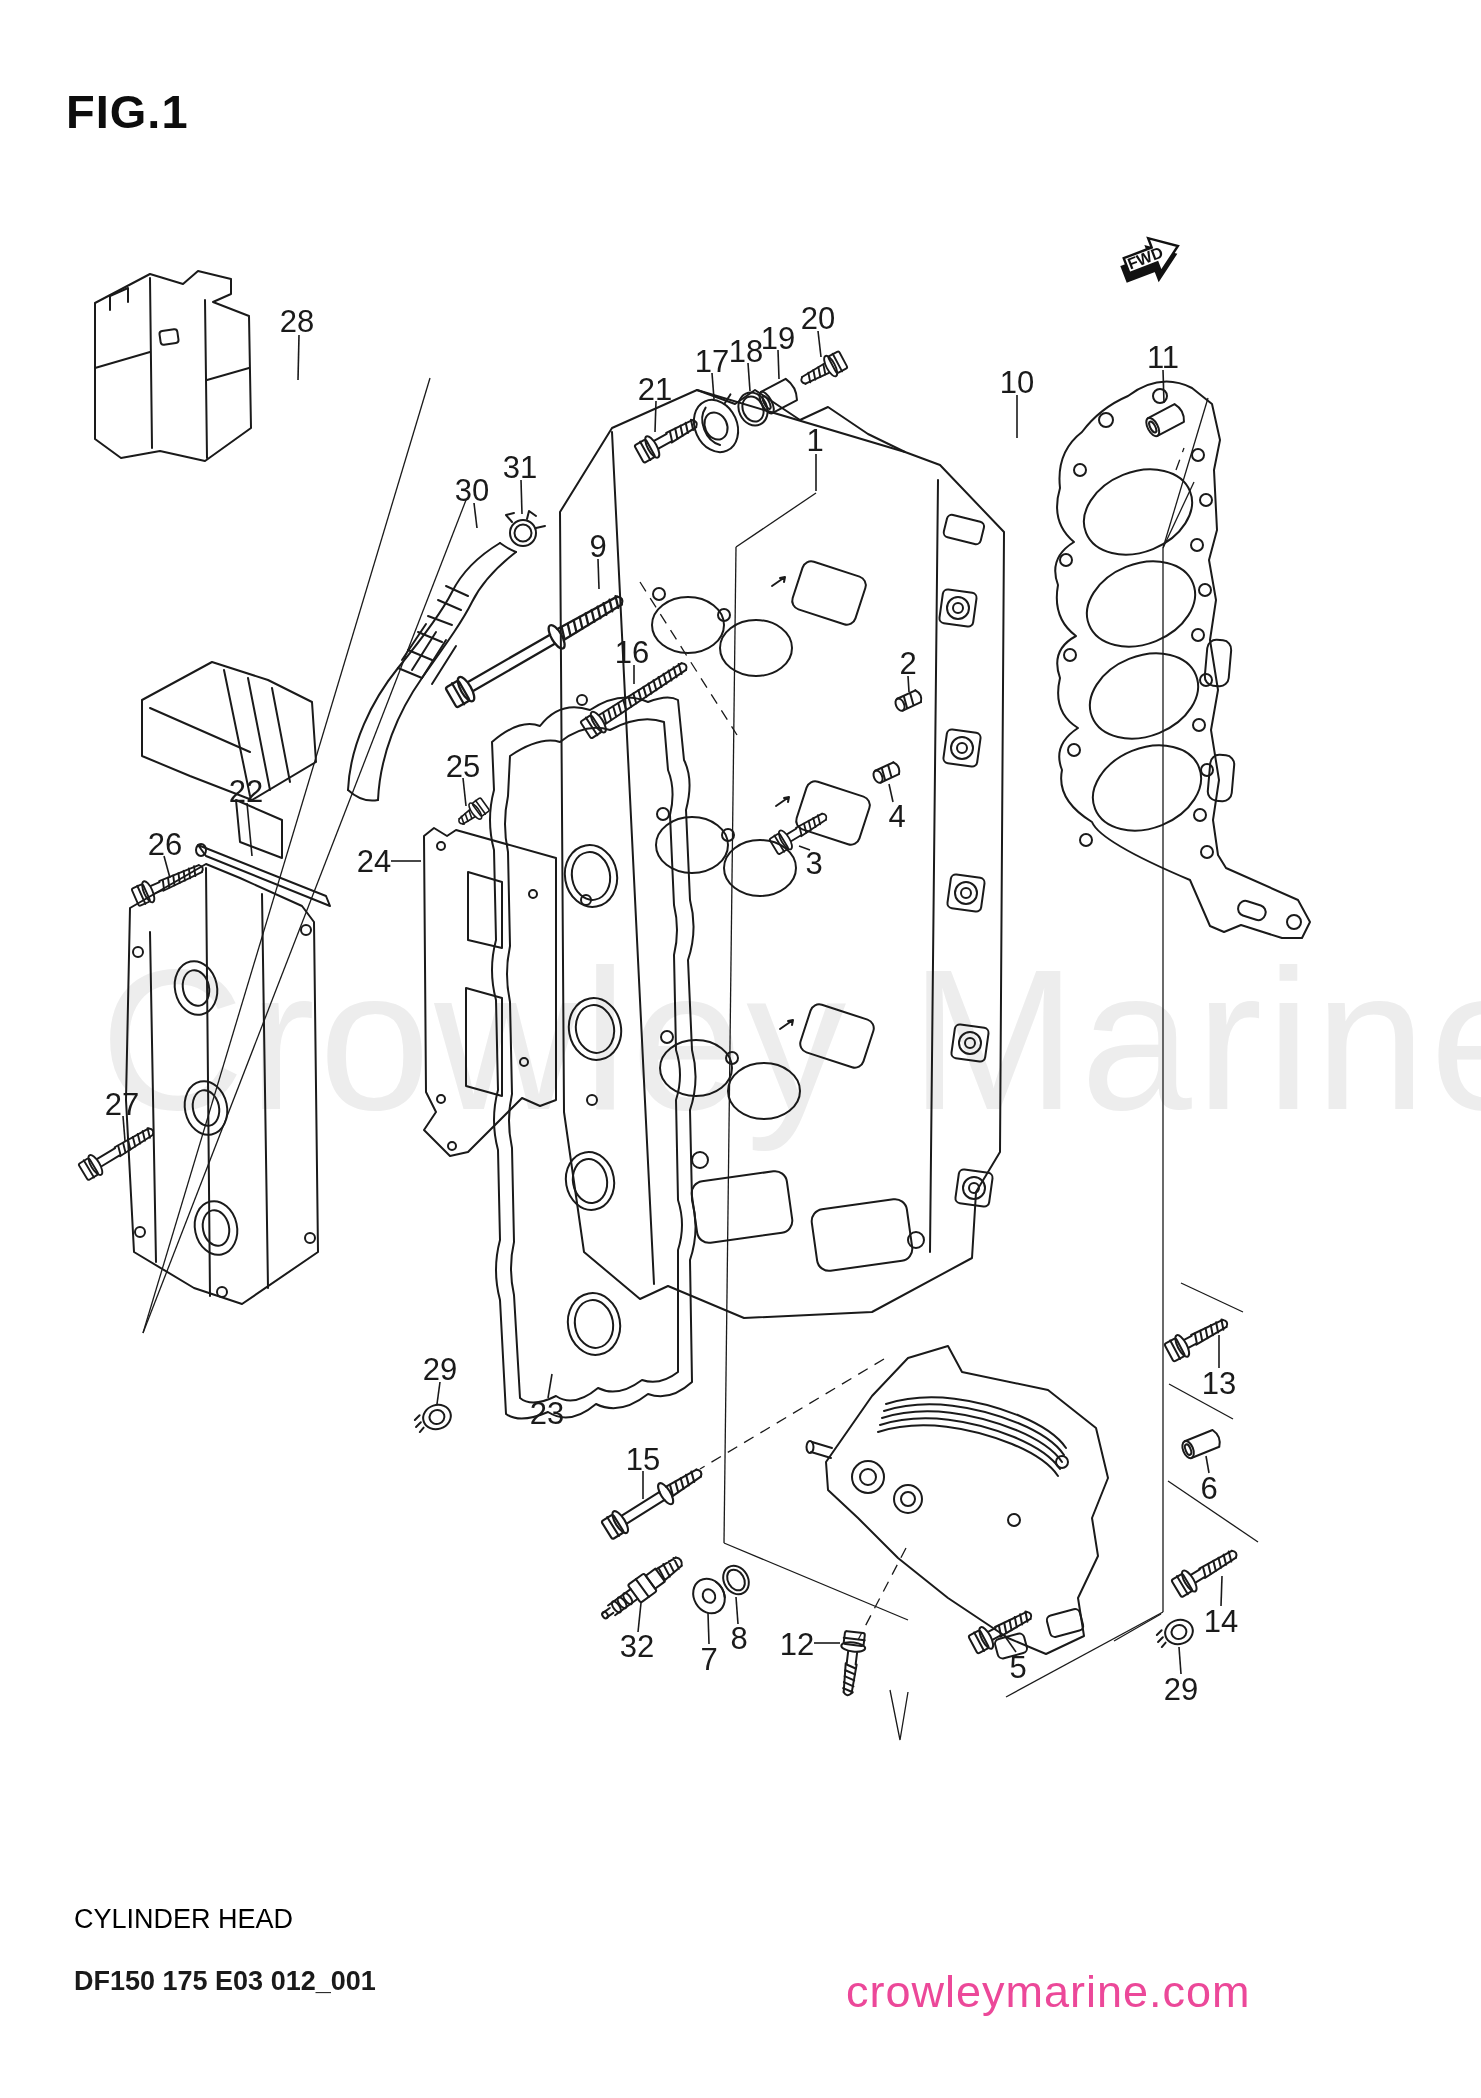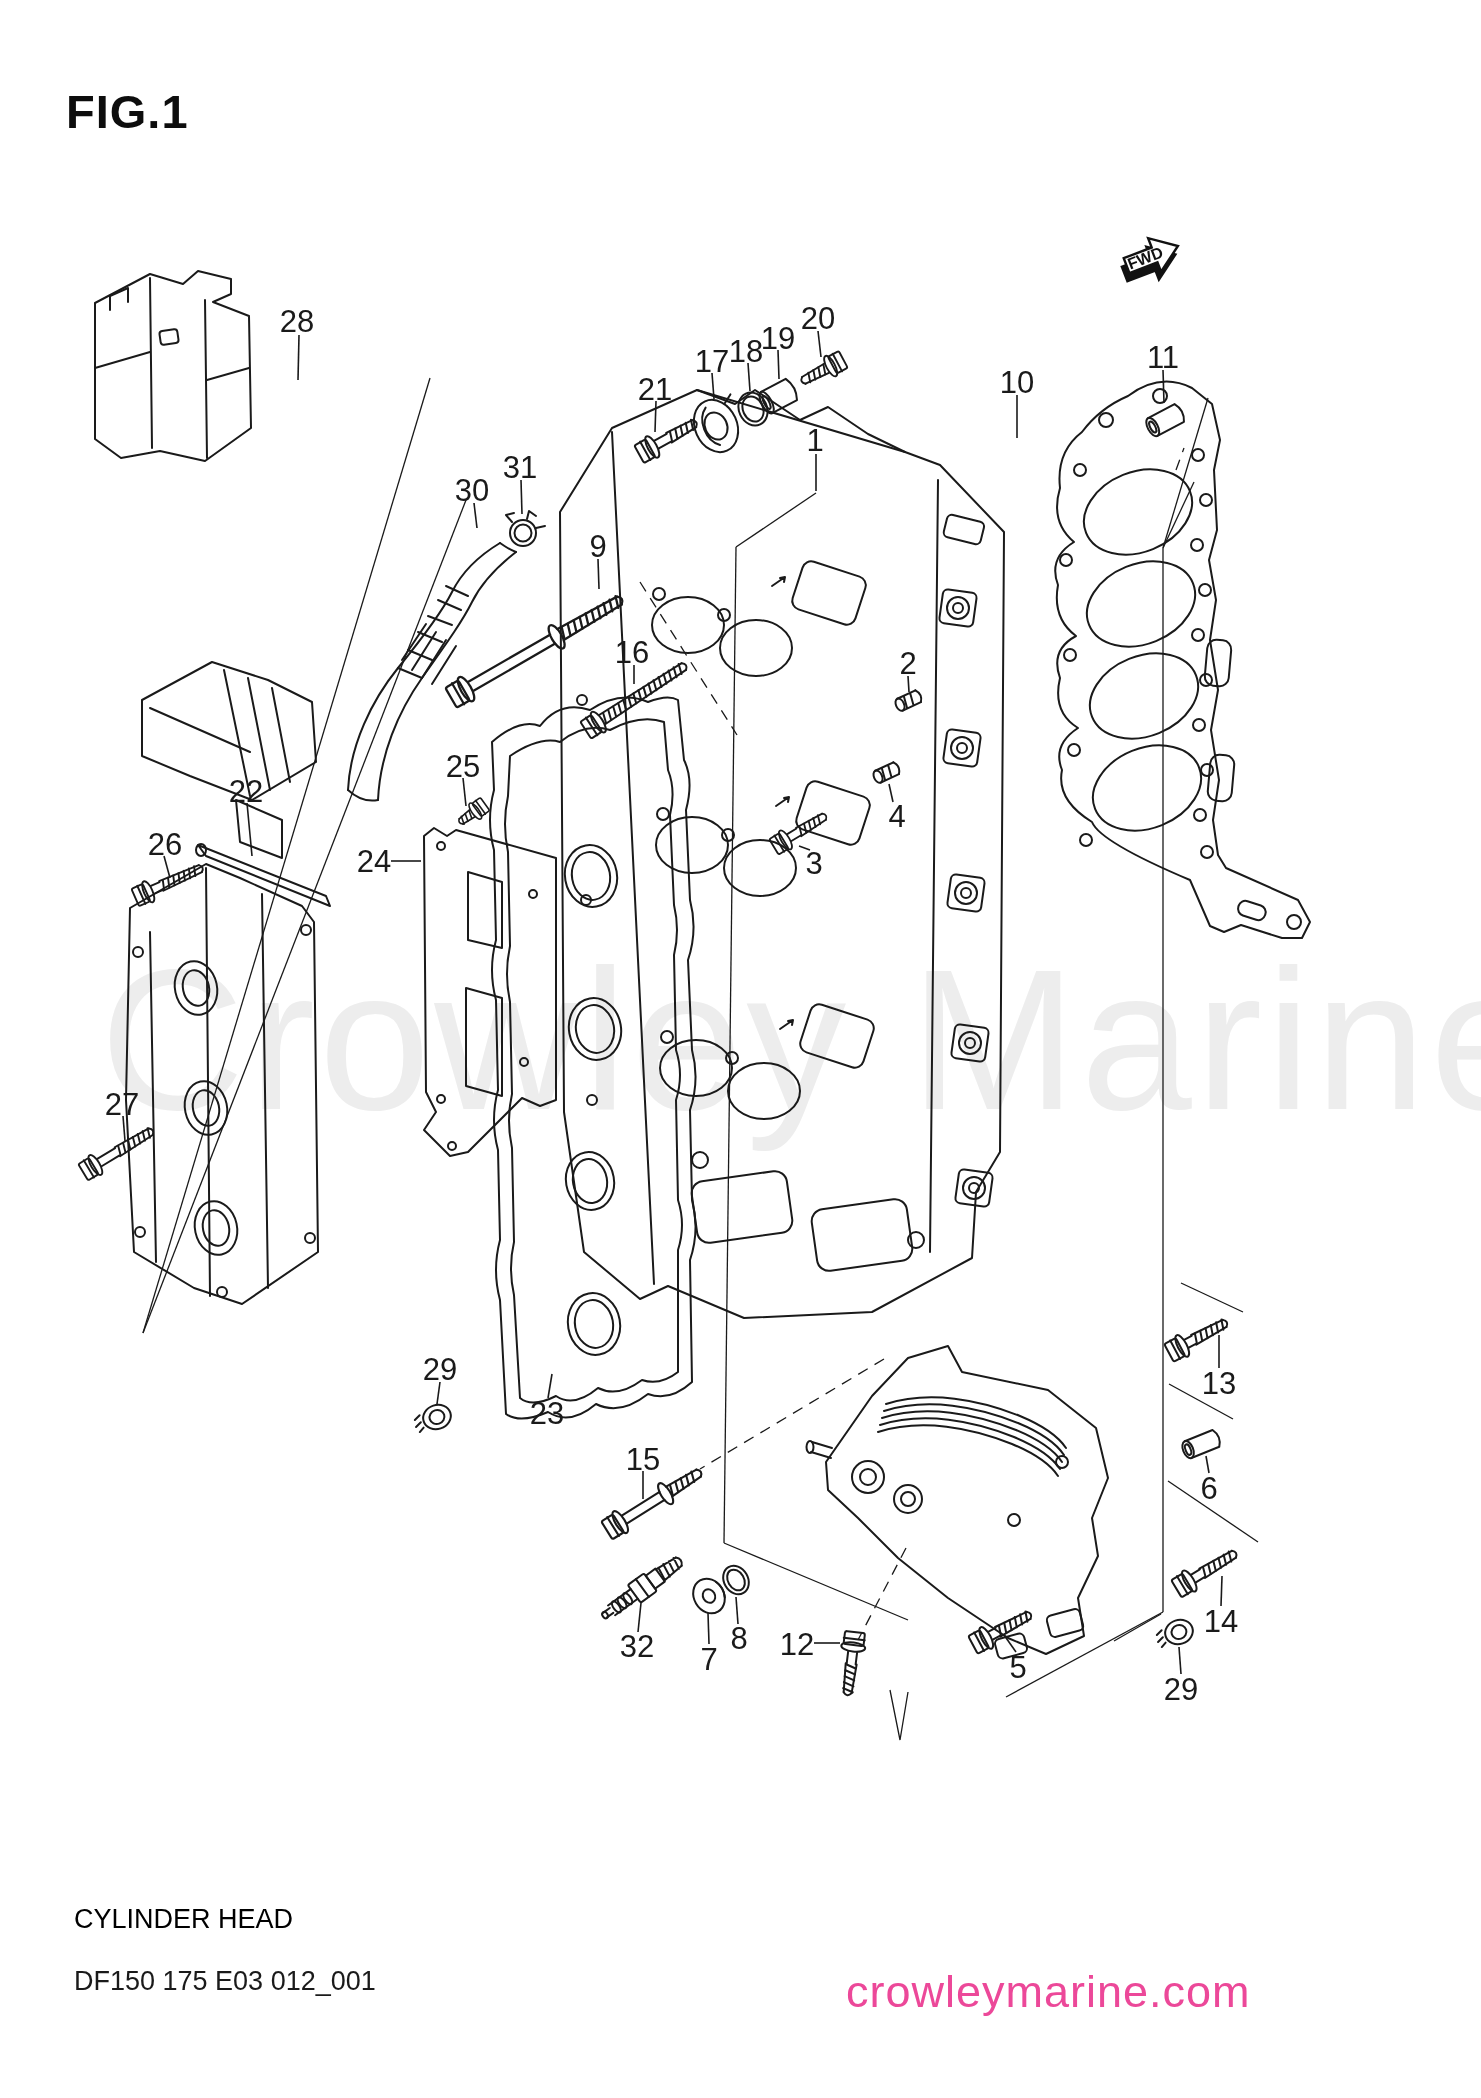--- a/index.html
+++ b/index.html
@@ -2,21 +2,21 @@
 <html><head>
 <meta charset="utf-8">
 <style>
   html,body{margin:0;padding:0;background:#e8e8e8;}
   .page{position:relative;width:1481px;height:2098px;background:#ffffff;overflow:hidden;
         font-family:"Liberation Sans",sans-serif;}
   .watermark{position:absolute;left:100px;top:925px;font-size:200px;font-weight:400;
              color:#ededed;letter-spacing:4px;white-space:nowrap;user-select:none;}
   .fig-title{position:absolute;left:66px;top:84px;font-size:47px;font-weight:bold;
              color:#0d0d0d;letter-spacing:1px;text-align:center;}
-  .footer-code{position:absolute;left:74px;top:1966px;font-size:27px;color:#1a1a1a;letter-spacing:0px;}
+  .footer-code{position:absolute;left:74px;top:1966px;font-size:27px;color:#1a1a1a;letter-spacing:0px;font-weight:bold;}
   .footer-caption{position:absolute;left:74px;top:1904px;font-size:27px;color:#000000;}
   .site{position:absolute;left:846px;top:1966px;font-size:45px;color:#ec4899;letter-spacing:1px;}
   svg.diagram{position:absolute;left:0;top:0;}
   svg .ln{stroke:#1a1a1a;fill:none;stroke-width:2;stroke-linejoin:round;stroke-linecap:round;}
   svg .thin{stroke:#1a1a1a;fill:none;stroke-width:1.3;}
   svg .dash{stroke:#1a1a1a;fill:none;stroke-width:1.3;stroke-dasharray:11 8;}
   svg .leader{stroke:#1a1a1a;stroke-width:1.6;}
   svg .plabel{font-family:"Liberation Sans",sans-serif;font-size:31px;fill:#1a1a1a;text-anchor:middle;}
   svg .fwdtxt{font-family:"Liberation Sans",sans-serif;font-size:16px;font-weight:bold;fill:#111;}
 </style>

